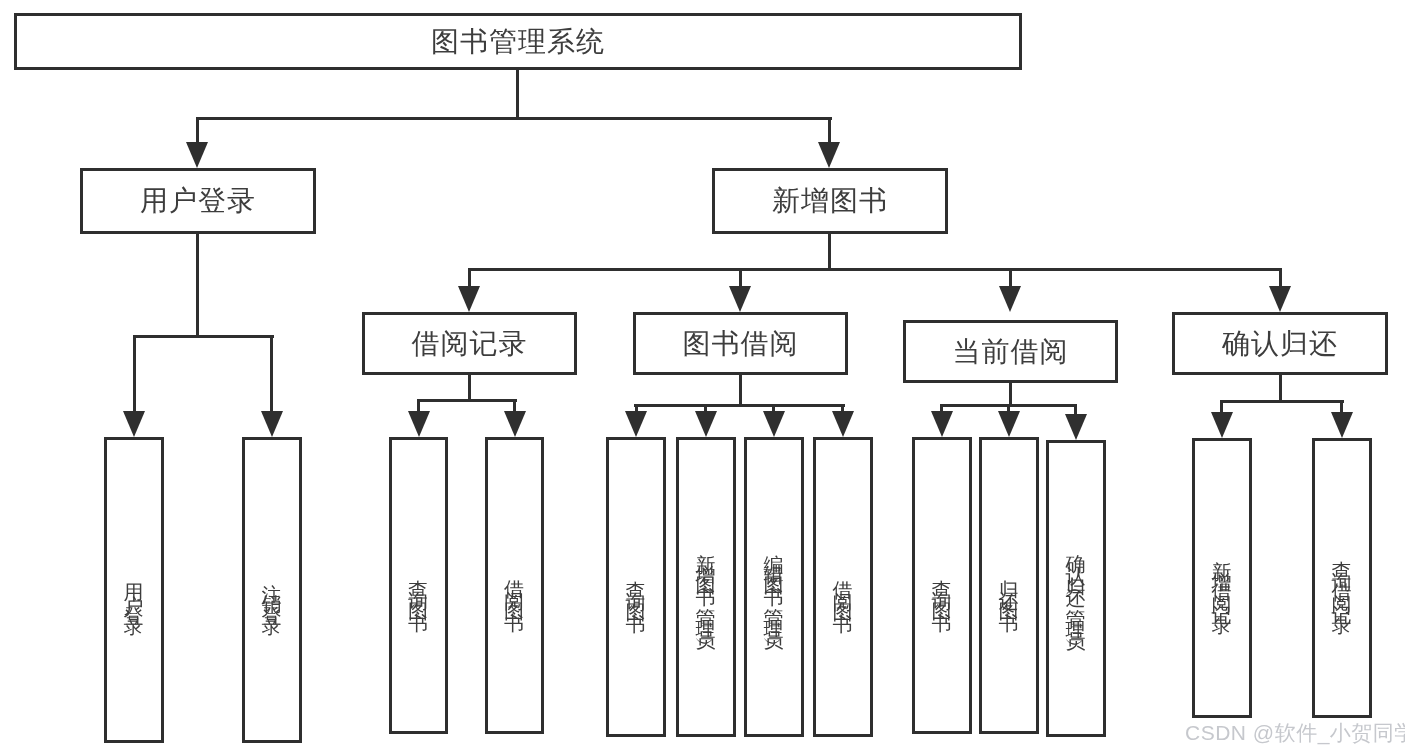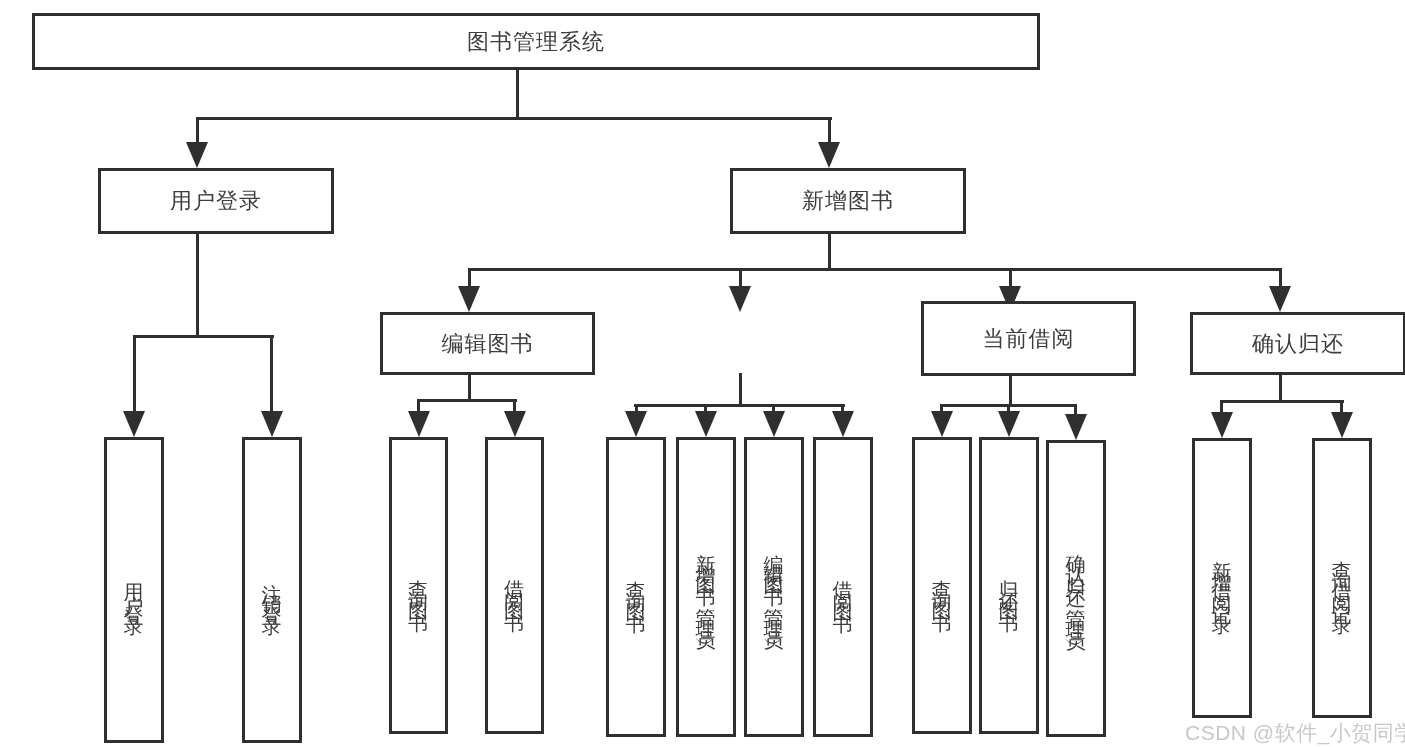--- a/index.html
+++ b/index.html
@@ -11,21 +11,21 @@
   html,body{margin:0;padding:0;background:var(--bg);}
   .canvas{
     position:relative;width:1405px;height:747px;background:var(--bg);
     overflow:hidden;font-family:"Liberation Sans", sans-serif;
   }
   .node{
     position:absolute;box-sizing:border-box;border:3px solid var(--line);
     background:#fff;display:flex;align-items:center;justify-content:center;
     color:var(--text);
   }
-  .h-node{font-size:22px;letter-spacing:1px;white-space:nowrap;margin-left:18px;}
+  .h-node{font-size:28px;letter-spacing:1px;white-space:nowrap;}
   .v-node span{
     writing-mode:vertical-rl;text-orientation:mixed;
     font-size:20px;letter-spacing:11px;line-height:1;
   }
   .lh{position:absolute;height:3px;background:var(--line);}
   .lv{position:absolute;width:3px;background:var(--line);}
   .arr{
     position:absolute;width:0;height:0;
     border-left:11px solid transparent;border-right:11px solid transparent;
     border-top:26px solid var(--line);
@@ -105,25 +105,28 @@
 
   <div class="node h-node" style="left:80px;top:168px;width:236px;height:66px">
     <span>用户登录</span>
   </div>
 
   <div class="node h-node" style="left:712px;top:168px;width:236px;height:66px">
     <span>新增图书</span>
   </div>
 
   <div class="node h-node" style="left:362px;top:312px;width:215px;height:63px">
-    <span>编辑图书</span>
+    <span>借阅记录</span>
   </div>
 
+  <div class="node h-node" style="left:633px;top:312px;width:215px;height:63px">
+    <span>图书借阅</span>
+  </div>
 
-  <div class="node h-node" style="left:903px;top:301px;width:215px;height:75px">
+  <div class="node h-node" style="left:903px;top:320px;width:215px;height:63px">
     <span>当前借阅</span>
   </div>
 
   <div class="node h-node" style="left:1172px;top:312px;width:216px;height:63px">
     <span>确认归还</span>
   </div>
 
   <div class="node v-node" style="left:104px;top:437px;width:60px;height:306px">
     <span>用户登录</span>
   </div>

